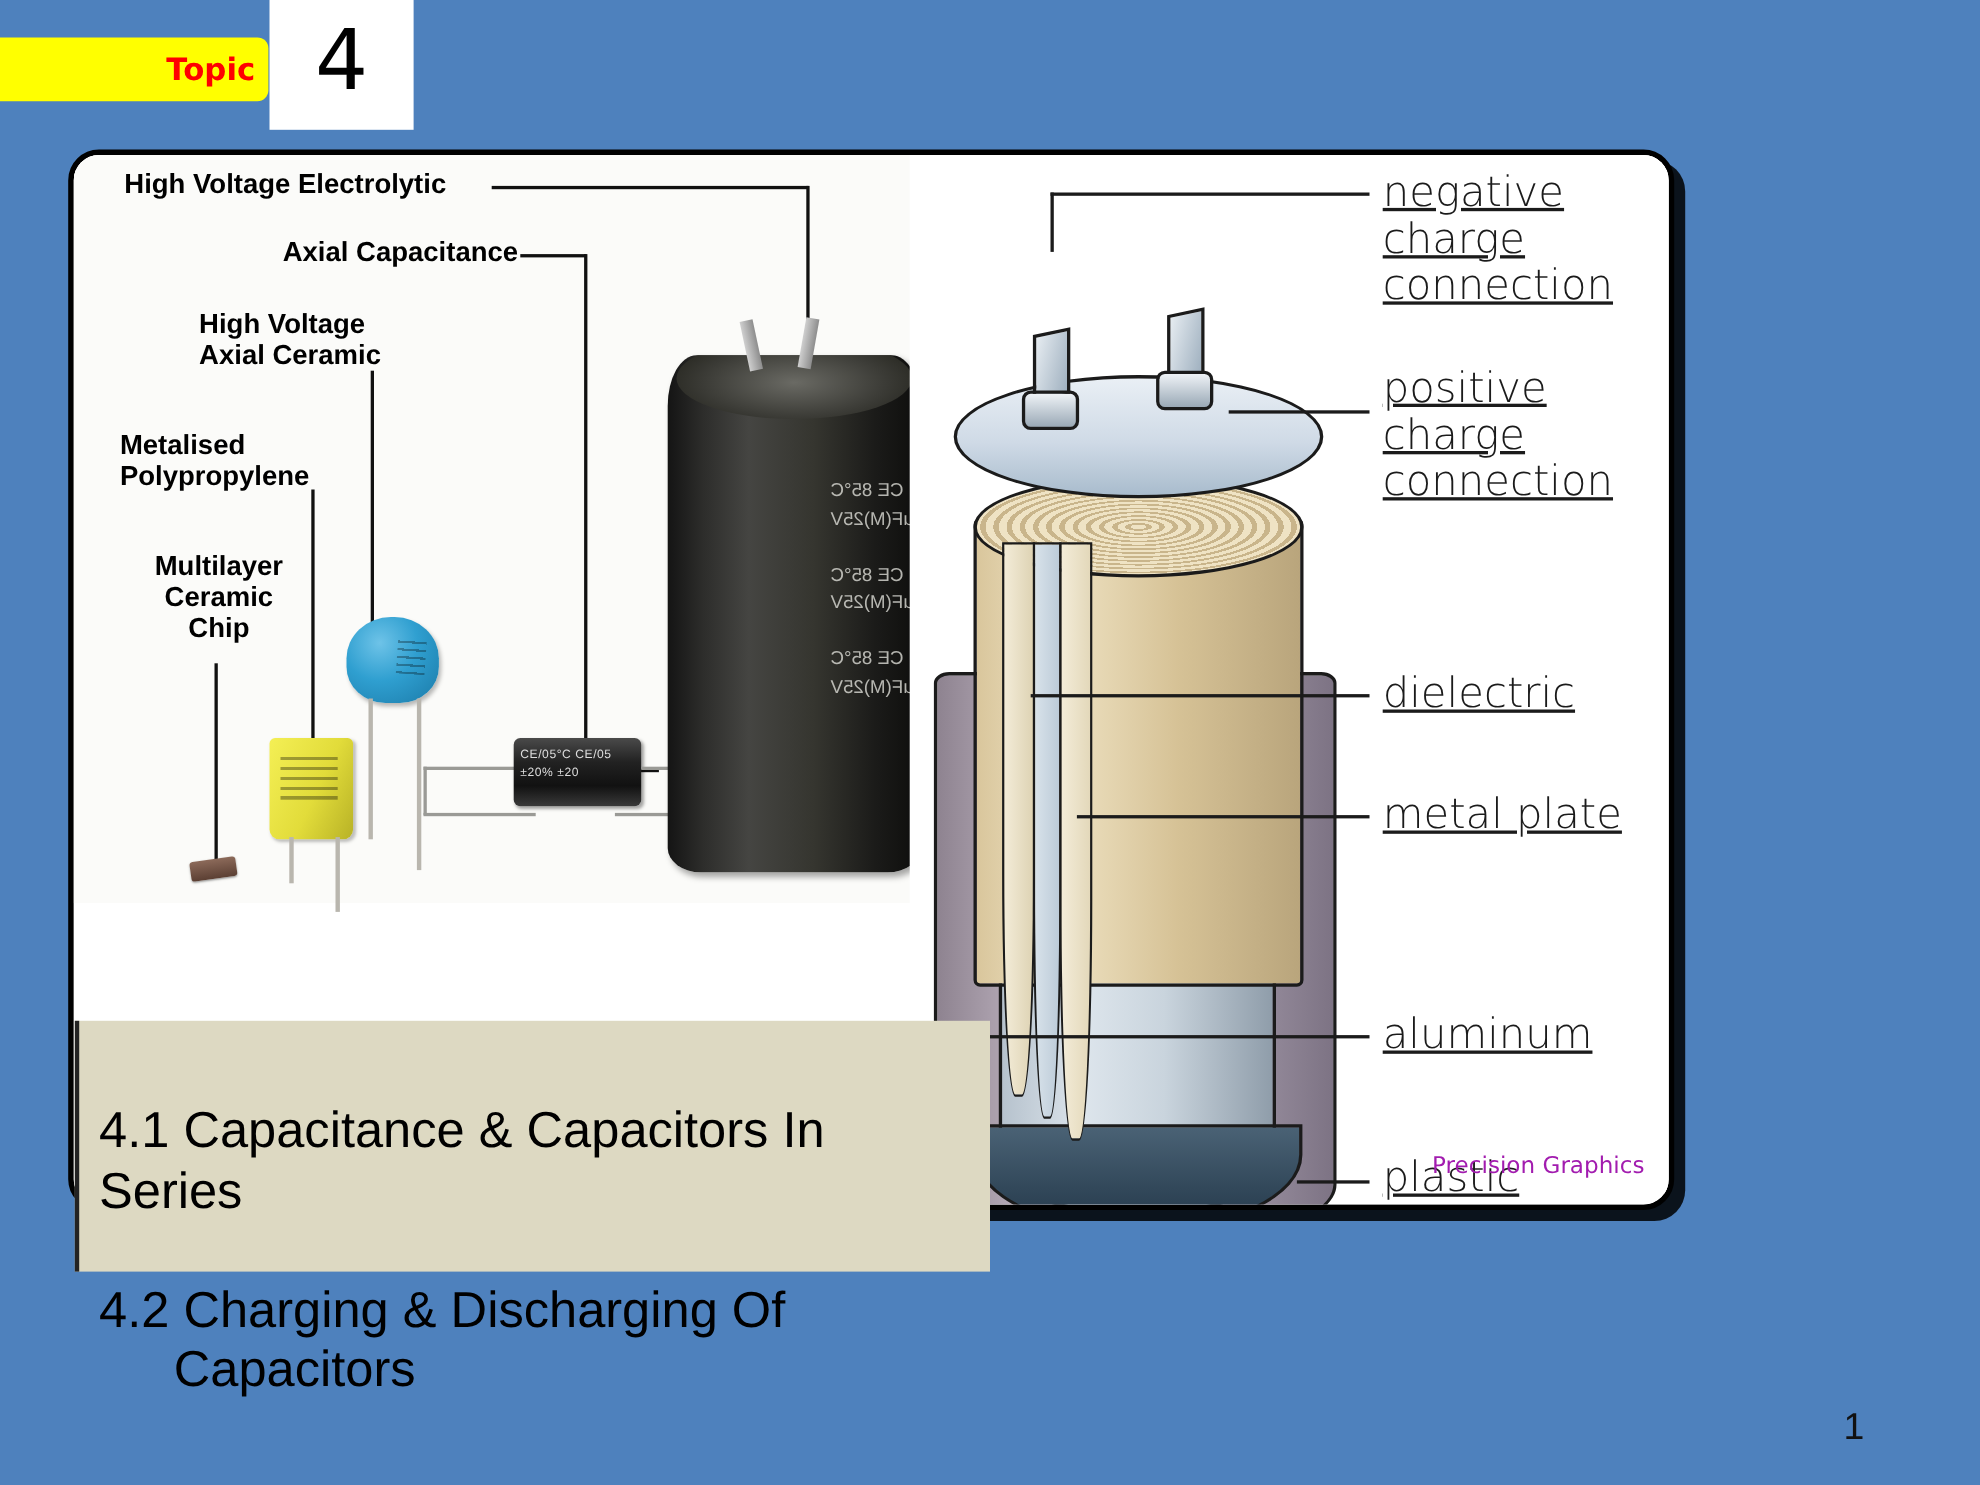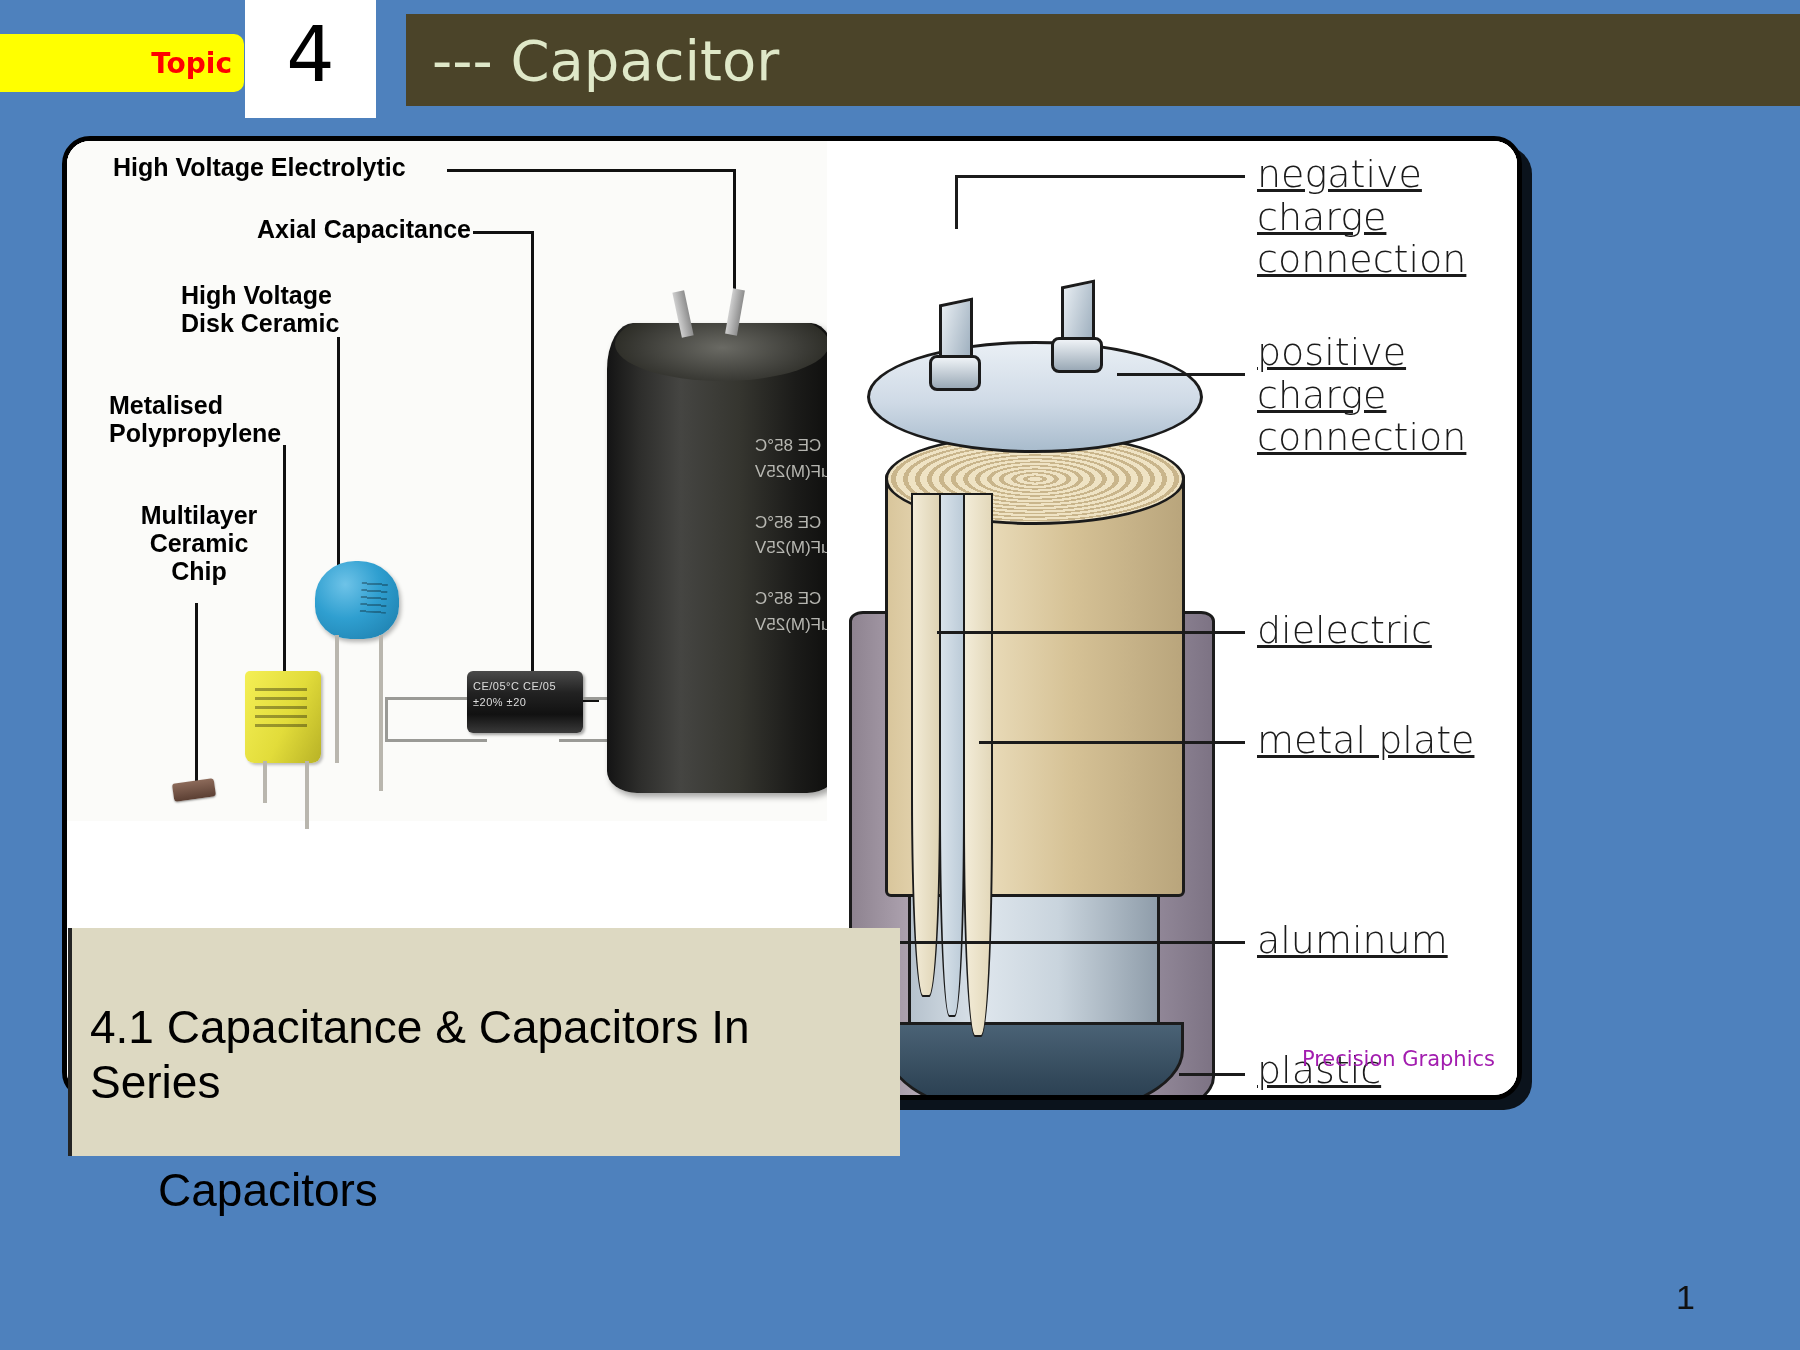--- a/index.html
+++ b/index.html
@@ -317,33 +317,30 @@
 <div id="slide">
 
   <div id="topic-banner">
     <span id="topic-label">Topic</span>
   </div>
 
   <div id="number-box">
     <span id="number-text">4</span>
   </div>
 
-  <div id="title-bar">
-    <span id="title-text">--- Capacitor</span>
-  </div>
 
   <div id="content-frame">
     <div id="frame-inner">
 
       <div id="photo-panel">
 
         <div class="photo-label" style="left:46px; top:12px;">High Voltage Electrolytic</div>
         <div class="photo-label" style="left:190px; top:74px;">Axial Capacitance</div>
         <div class="photo-label" style="left:114px; top:140px;">High Voltage
-Disk Ceramic</div>
+Axial Ceramic</div>
         <div class="photo-label" style="left:42px; top:250px;">Metalised
 Polypropylene</div>
         <div class="photo-label" style="left:62px; top:360px; text-align:center; width:140px;">Multilayer
 Ceramic
 Chip</div>
 
         <div class="leader leader-h" style="left:380px; top:28px; width:288px;"></div>
         <div class="leader leader-v" style="left:666px; top:28px; height:140px;"></div>
 
         <div class="leader leader-h" style="left:406px; top:90px; width:60px;"></div>
@@ -441,19 +438,20 @@
       </div>
 
     </div>
   </div>
 
   <div id="outline-box">
     <div class="outline-line">
       <span>4.1 Capacitance &amp; Capacitors In Series</span>
     </div>
     <div class="outline-line">
+      <span>4.2 Charging &amp; Discharging Of</span>
       <span class="cont">Capacitors</span>
     </div>
   </div>
 
   <div id="page-number">1</div>
 
 </div>
 
 </body></html>

